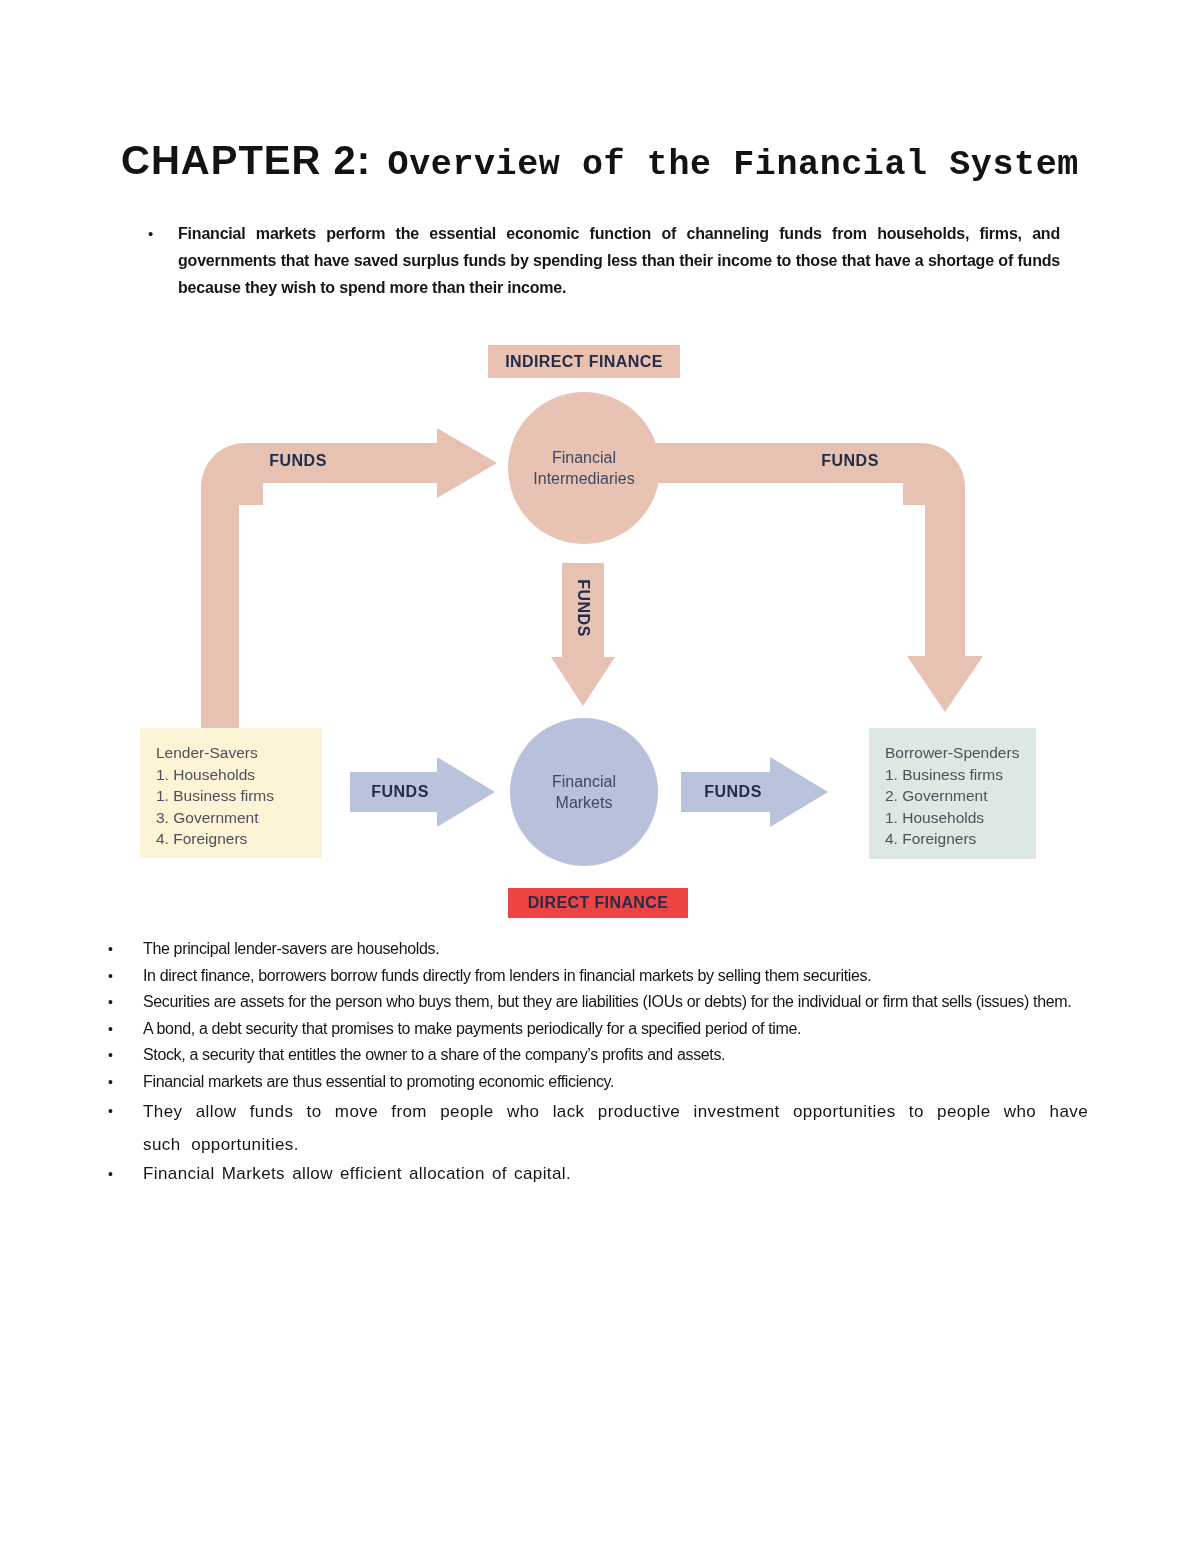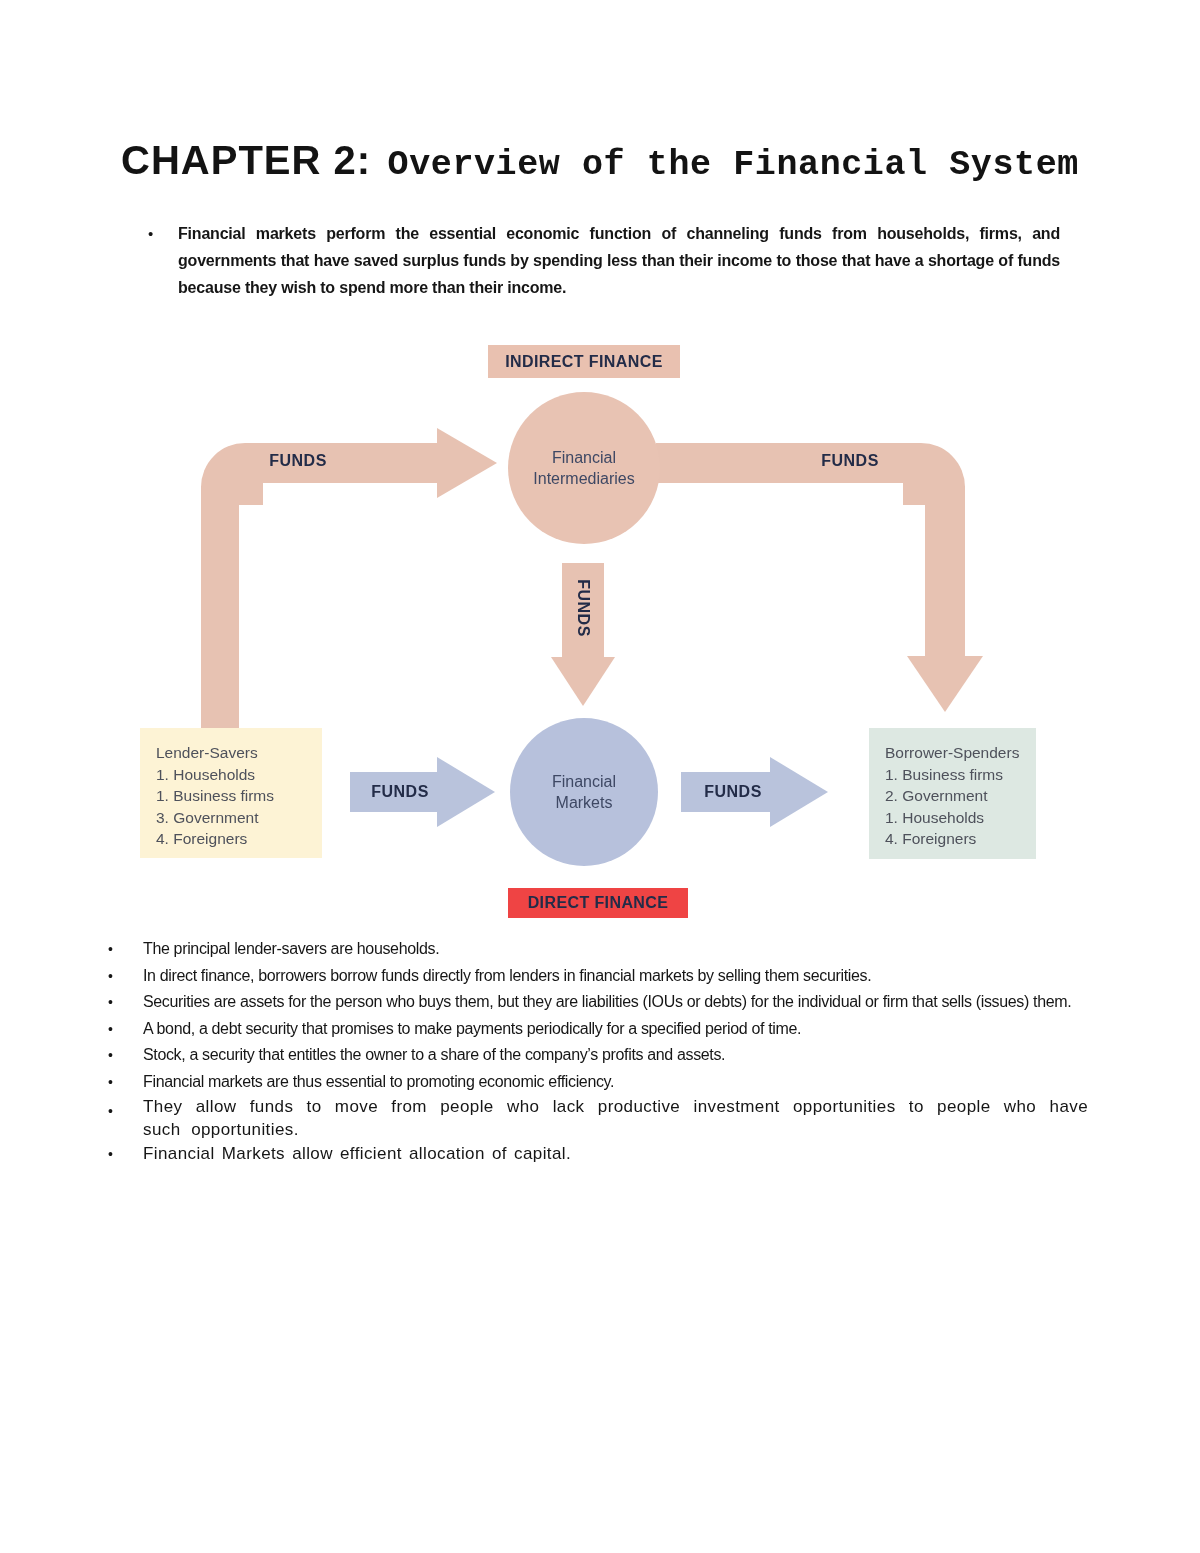--- a/index.html
+++ b/index.html
@@ -148,21 +148,21 @@
     font-size:16px; font-weight:400;
     letter-spacing:-0.35px;
     line-height:26.5px;
     text-align:justify;
   }
   .brow.light .txt{
     font-weight:400;
     letter-spacing:0.4px;
     word-spacing:5.5px;
     font-size:17px;
-    line-height:23px;
+    line-height:33px;
   }
   .brow.light .dot{line-height:33px;}
   .brow.light.last .txt{line-height:26.5px; word-spacing:2px;}
   .brow.light.last .dot{line-height:26.5px;}
 </style>
 </head>
 <body>
 
 <div class="page">
 

